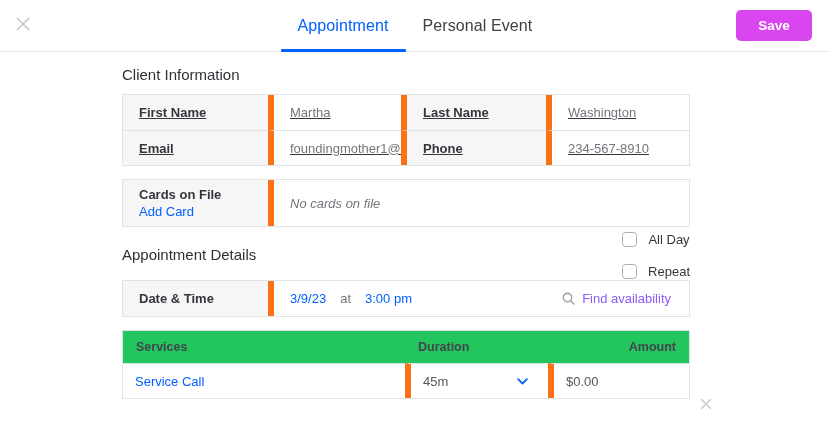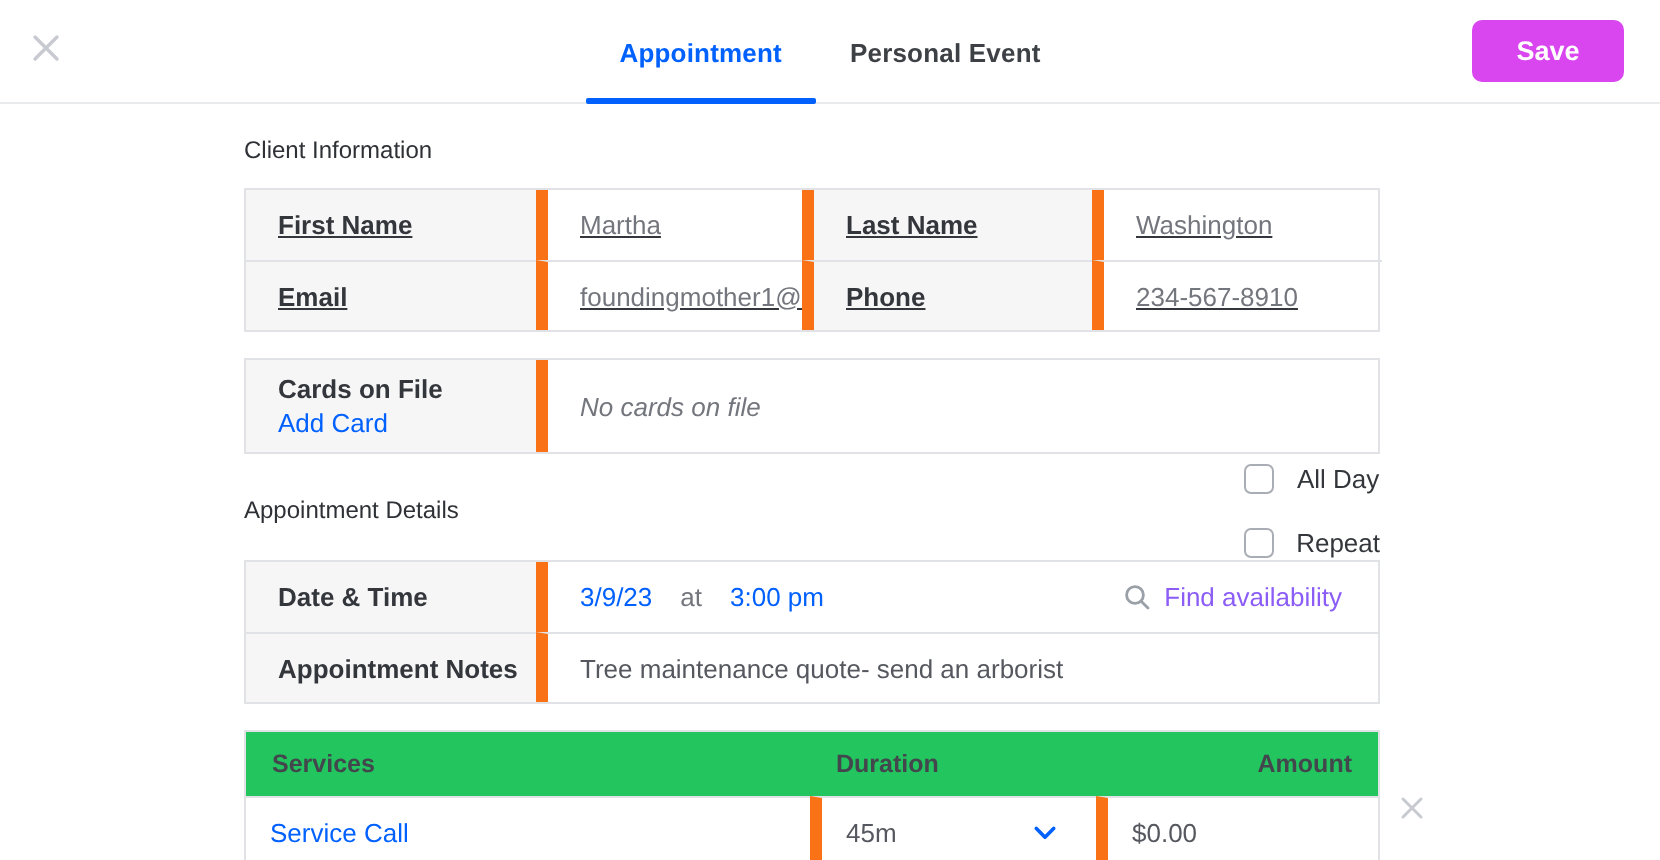--- a/index.html
+++ b/index.html
@@ -5,32 +5,32 @@
   * { margin:0; padding:0; box-sizing:border-box; }
   html,body { width:830px; height:430px; overflow:hidden; background:#fff;
     font-family:"Liberation Sans", sans-serif; color:#33363b; position:relative; }
 
   
   .topbar { position:relative; height:52px; border-bottom:1px solid #e9eaec; background:#fff; }
   .close-btn { position:absolute; left:13px; top:14px; width:20px; height:20px;
     display:flex; align-items:center; justify-content:center; cursor:pointer; }
   .tabs { position:absolute; left:0; right:0; top:0; height:52px;
     display:flex; justify-content:center; align-items:stretch; }
-  .tab { display:flex; align-items:center; padding:18px 17px; font-size:13px; font-weight:700;
+  .tab { display:flex; align-items:center; padding:18px 17px; font-size:16px; font-weight:400;
     color:#3d4045; cursor:pointer; position:relative; letter-spacing:.1px; }
   .tab.active { color:#0061fe; }
   .tab.active::after { content:""; position:absolute; left:0; right:0; bottom:0;
     height:3px; background:#0061fe; border-radius:1px; }
   .save-btn { position:absolute; right:18px; top:10px; width:76px; height:31px;
     background:#d946ef; color:#fff; border:none; border-radius:5px;
     font-size:13.5px; font-weight:700; font-family:inherit; cursor:pointer; }
 
   
   .content { margin-left:122px; width:568px; }
-  .section-title { font-size:12px; font-weight:500; color:#2e3136; margin-top:13px; height:20px; line-height:20px; }
+  .section-title { font-size:15px; font-weight:500; color:#2e3136; margin-top:13px; height:20px; line-height:20px; }
 
   .tbl { border:1px solid #e1e2e6; background:#fff; }
   .row { display:grid; }
   .cell { display:flex; align-items:center; padding:0 16px; font-size:13px;
     white-space:nowrap; overflow:hidden; }
   .lbl { background:#f6f6f7; font-weight:700; color:#33363b; }
   .val { color:#73767c; }
   .bl { border-left:6px solid #f97316; }
   .bt { border-top:1px solid #e1e2e6; }
 
@@ -141,24 +141,20 @@
         </div>
         <div class="find">
           <svg width="13" height="13" viewBox="0 0 13 13">
             <circle cx="5.5" cy="5.5" r="4.2" fill="none" stroke="#9aa0a8" stroke-width="1.4"></circle>
             <path d="M8.7 8.7 L12 12" stroke="#9aa0a8" stroke-width="1.4" stroke-linecap="round"></path>
           </svg>
           <span>Find availability</span>
         </div>
       </div>
     </div>
-    <div class="row dt-grid">
-      <div class="cell lbl bt">Appointment Notes</div>
-      <div class="cell bl bt dark-val">Tree maintenance quote- send an arborist</div>
-    </div>
   </div>
 
   <div class="tbl svc-table">
     <div class="row svc-head">
       <div class="cell">Services</div>
       <div class="cell">Duration</div>
       <div class="cell amount-h">Amount</div>
     </div>
     <div class="row svc-row">
       <div class="cell bt svc-name">Service Call</div>

